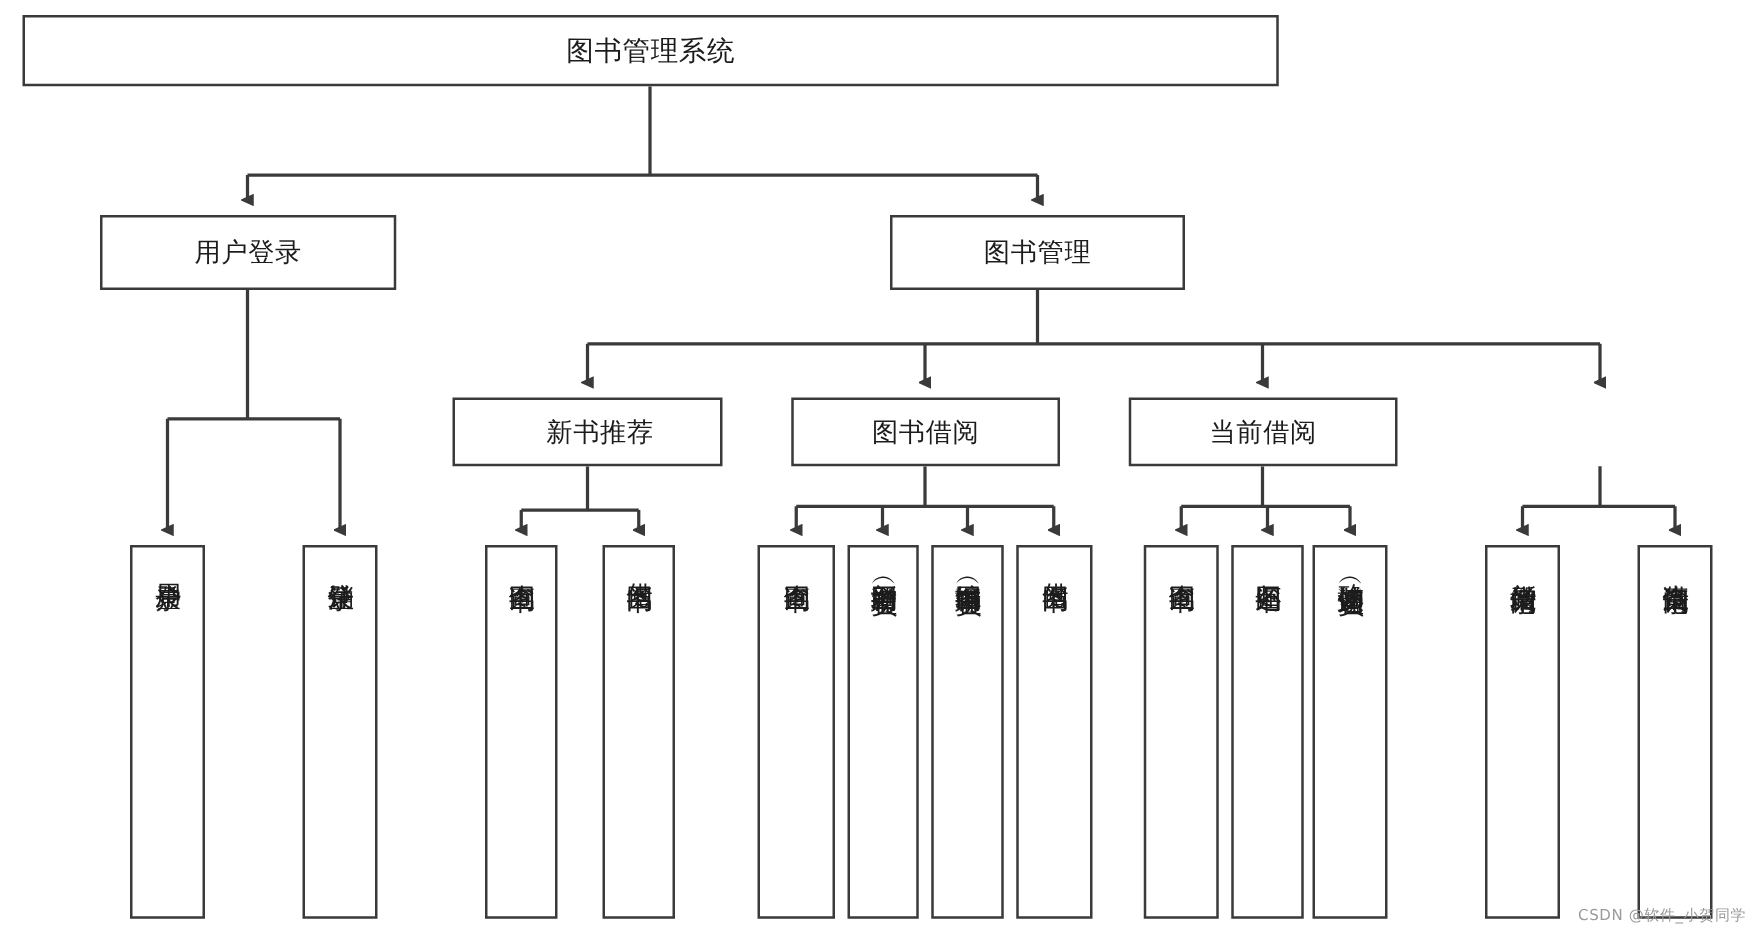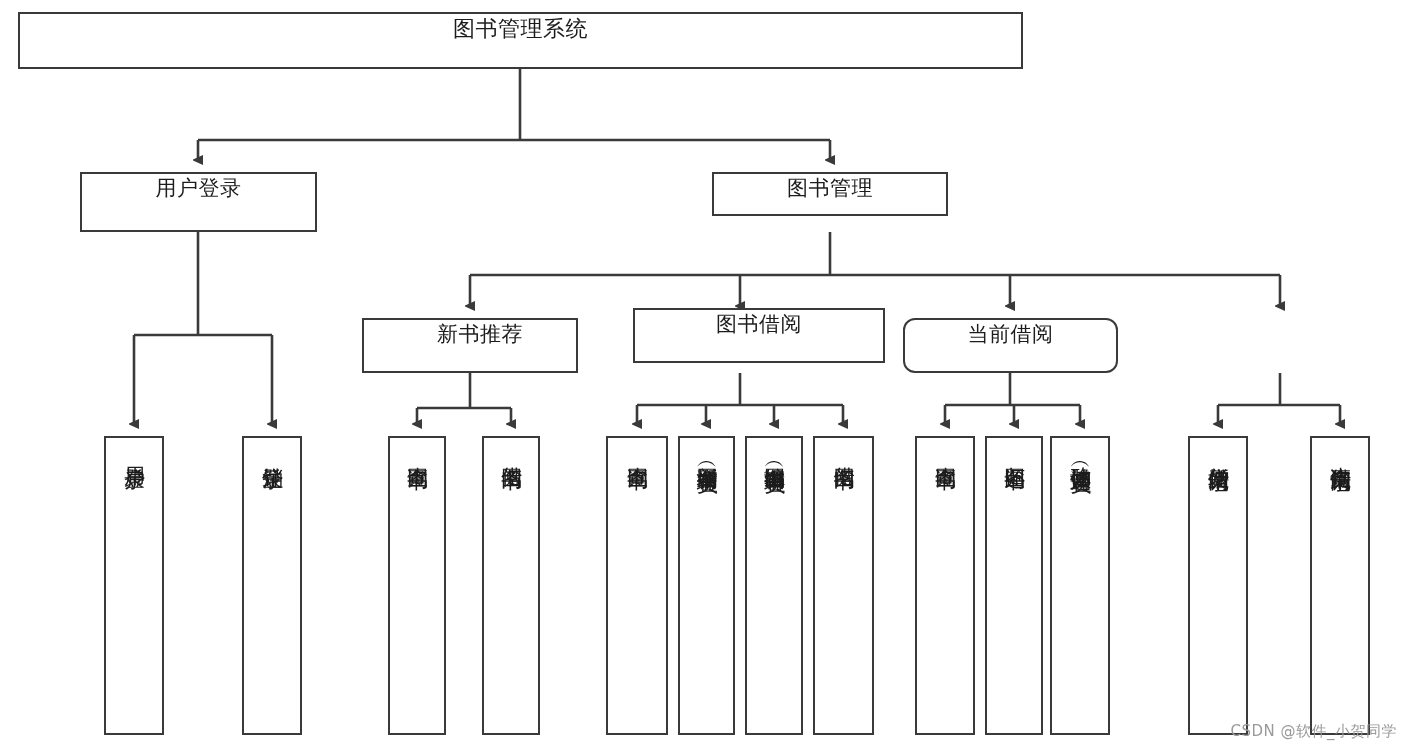--- a/index.html
+++ b/index.html
@@ -24,20 +24,21 @@
     width: 1405px;
     height: 747px;
     pointer-events: none;
   }
   .node {
     position: absolute;
     box-sizing: border-box;
     border: 2px solid #3a3a3a;
     background: #ffffff;
     display: flex;
+    align-items: center;
     justify-content: center;
     color: #1c1c1c;
   }
   .node.horiz {
     font-size: 21px;
     letter-spacing: 0.5px;
   }
   .node.root {
     font-size: 22px;
   }
@@ -54,21 +55,21 @@
     white-space: nowrap;
     color: #1c1c1c;
   }
   .htext {
     white-space: nowrap;
   }
   #watermark {
     position: absolute;
     right: 8px;
     bottom: 6px;
-    font-size: 15px;
+    font-size: 12px;
     color: #9a9a9a;
     letter-spacing: 0.5px;
     white-space: nowrap;
   }
 </style>
 </head>
 <body>
 
 <div id="canvas">
 
@@ -122,31 +123,31 @@
     </g>
   </svg>
 
   <div class="node root horiz" id="root-node" style="left: 18px; top: 12px; width: 1005px; height: 57px;">
     <span class="htext">图书管理系统</span>
   </div>
 
   <div class="node horiz" id="l1-0" style="left: 80px; top: 172px; width: 237px; height: 60px;">
     <span class="htext">用户登录</span>
   </div>
-  <div class="node horiz" id="l1-1" style="left: 712px; top: 172px; width: 236px; height: 44px;">
+  <div class="node horiz" id="l1-1" style="left: 712px; top: 172px; width: 236px; height: 60px;">
     <span class="htext">图书管理</span>
   </div>
 
   <div class="node horiz" id="l2-0" style="left: 362px; top: 318px; width: 216px; height: 55px; padding-left: 20px;">
     <span class="htext">新书推荐</span>
   </div>
-  <div class="node horiz" id="l2-1" style="left: 633px; top: 308px; width: 252px; height: 55px;">
+  <div class="node horiz" id="l2-1" style="left: 633px; top: 318px; width: 215px; height: 55px;">
     <span class="htext">图书借阅</span>
   </div>
-  <div class="node horiz" id="l2-2" style="left: 903px; top: 318px; width: 215px; height: 55px; border-radius: 12px;">
+  <div class="node horiz" id="l2-2" style="left: 903px; top: 318px; width: 215px; height: 55px;">
     <span class="htext">当前借阅</span>
   </div>
 
   <div class="node leaf" id="lf-0" style="left: 104px; top: 436px; width: 60px; height: 299px;">
     <span class="vtext">用户登录</span>
   </div>
   <div class="node leaf" id="lf-1" style="left: 242px; top: 436px; width: 60px; height: 299px;">
     <span class="vtext">注销登录</span>
   </div>
   <div class="node leaf" id="lf-2" style="left: 388px; top: 436px; width: 58px; height: 299px;">

